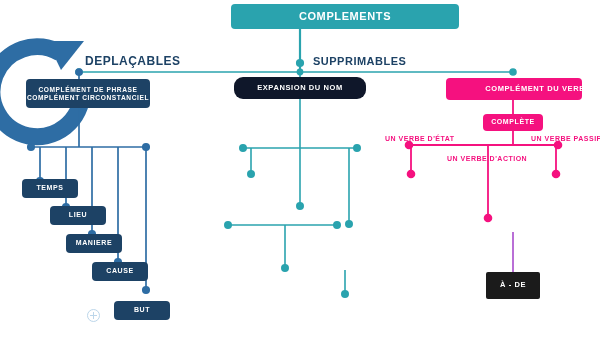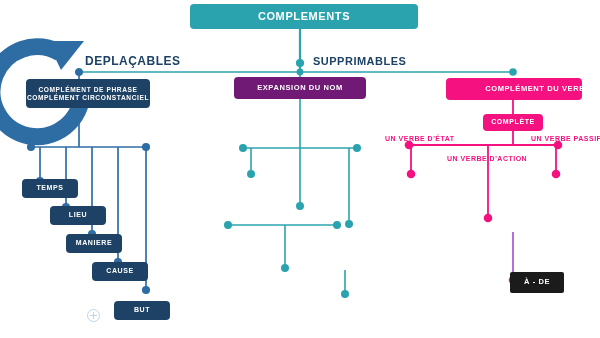--- a/index.html
+++ b/index.html
@@ -16,22 +16,22 @@
     display:flex;align-items:center;justify-content:center;
     text-align:center;
     color:#ffffff;
     font-weight:bold;
     letter-spacing:.6px;
     border-radius:4px;
     box-sizing:border-box;
     line-height:1.15;
     white-space:nowrap;
   }
-  .n-teal{background:#2aa3ae;}
-  .n-teal-d{background:#701a75;}
+  .n-teal{background:#2aa3ae;margin-left:41px;}
+  .n-teal-d{background:#0f172a;border-radius:9px;}
   .n-navy{background:#1d4265;}
   .n-pink{background:#f5117f;}
   .n-black{background:#1b1b1b;}
   .lbl{
     position:absolute;
     font-weight:bold;
     letter-spacing:.5px;
     white-space:nowrap;
   }
   .lbl-navy{color:#1d4265;}
@@ -196,17 +196,17 @@
   <div class="lbl lbl-pink" style="left:385px;top:135px;font-size:7px;">
     <span>UN VERBE D'ÉTAT</span>
   </div>
   <div class="lbl lbl-pink" style="left:531px;top:135px;font-size:7px;">
     <span>UN VERBE PASSIF</span>
   </div>
   <div class="lbl lbl-pink" style="left:447px;top:155px;font-size:7px;">
     <span>UN VERBE D'ACTION</span>
   </div>
 
-  <div class="node n-black" style="left:486px;top:272px;width:54px;height:21px;font-size:7.5px;border-radius:2px;margin-left:24px;">
+  <div class="node n-black" style="left:486px;top:272px;width:54px;height:27px;font-size:7.5px;border-radius:2px;">
     <span>À  -  DE</span>
   </div>
 
 </div>
 
 </body></html>

